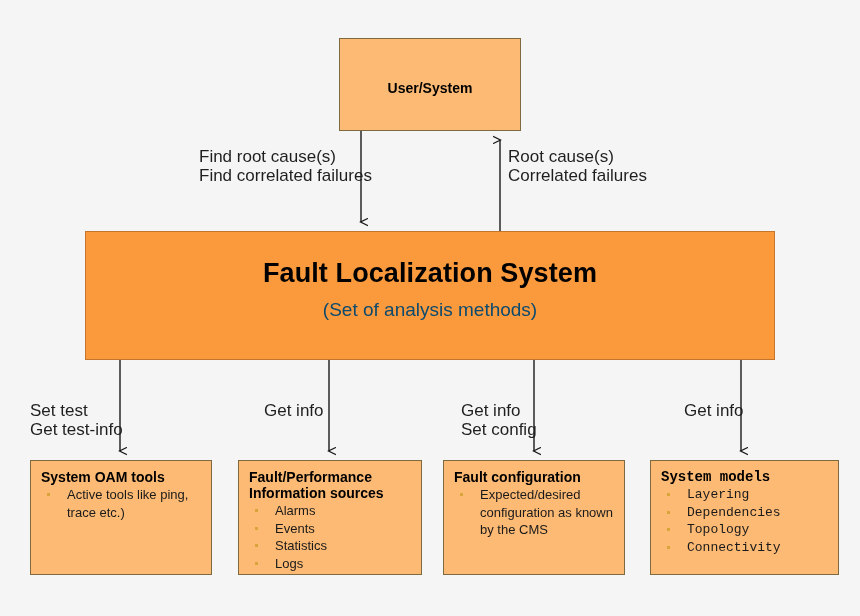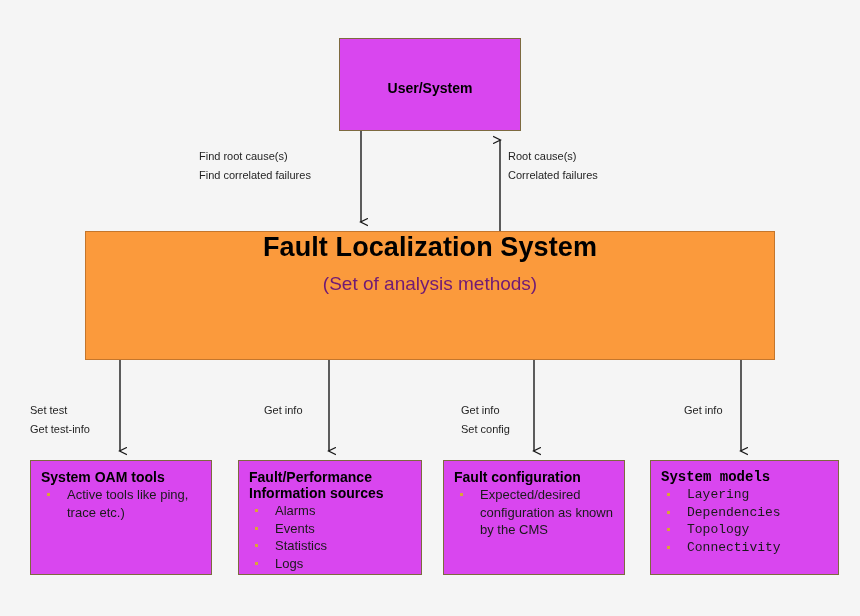--- a/index.html
+++ b/index.html
@@ -24,36 +24,37 @@
     left: 0;
     top: 0;
     width: 860px;
     height: 616px;
     pointer-events: none;
   }
   .node {
     position: absolute;
     box-sizing: border-box;
     border: 1px solid #7d6a3f;
-    background: #d946ef;
+    background: #fdba74;
   }
   .node.center {
     background: #fb9a3c;
     border: 1px solid #c4762c;
   }
   .node-title-center {
     text-align: center;
     font-weight: bold;
     color: #000000;
     font-size: 27px;
     letter-spacing: 0.1px;
+    margin-top: 26px;
   }
   .node-sub-center {
     text-align: center;
-    color: #701a75;
+    color: #0c4a6e;
     font-size: 19px;
     margin-top: 10px;
   }
   .node-title-top {
     text-align: center;
     font-weight: bold;
     font-size: 14px;
     color: #000000;
     margin-top: 41px;
   }
@@ -80,21 +81,21 @@
   ul.box-list li .bullet {
     position: absolute;
     left: 2px;
     top: 7px;
     width: 3px;
     height: 3px;
     background: #d9a43a;
   }
   .edge-label {
     position: absolute;
-    font-size: 11px;
+    font-size: 17px;
     color: #1f1f1f;
     line-height: 19px;
     white-space: pre-line;
   }
 </style>
 </head>
 <body>
 
 <div id="canvas">
 

